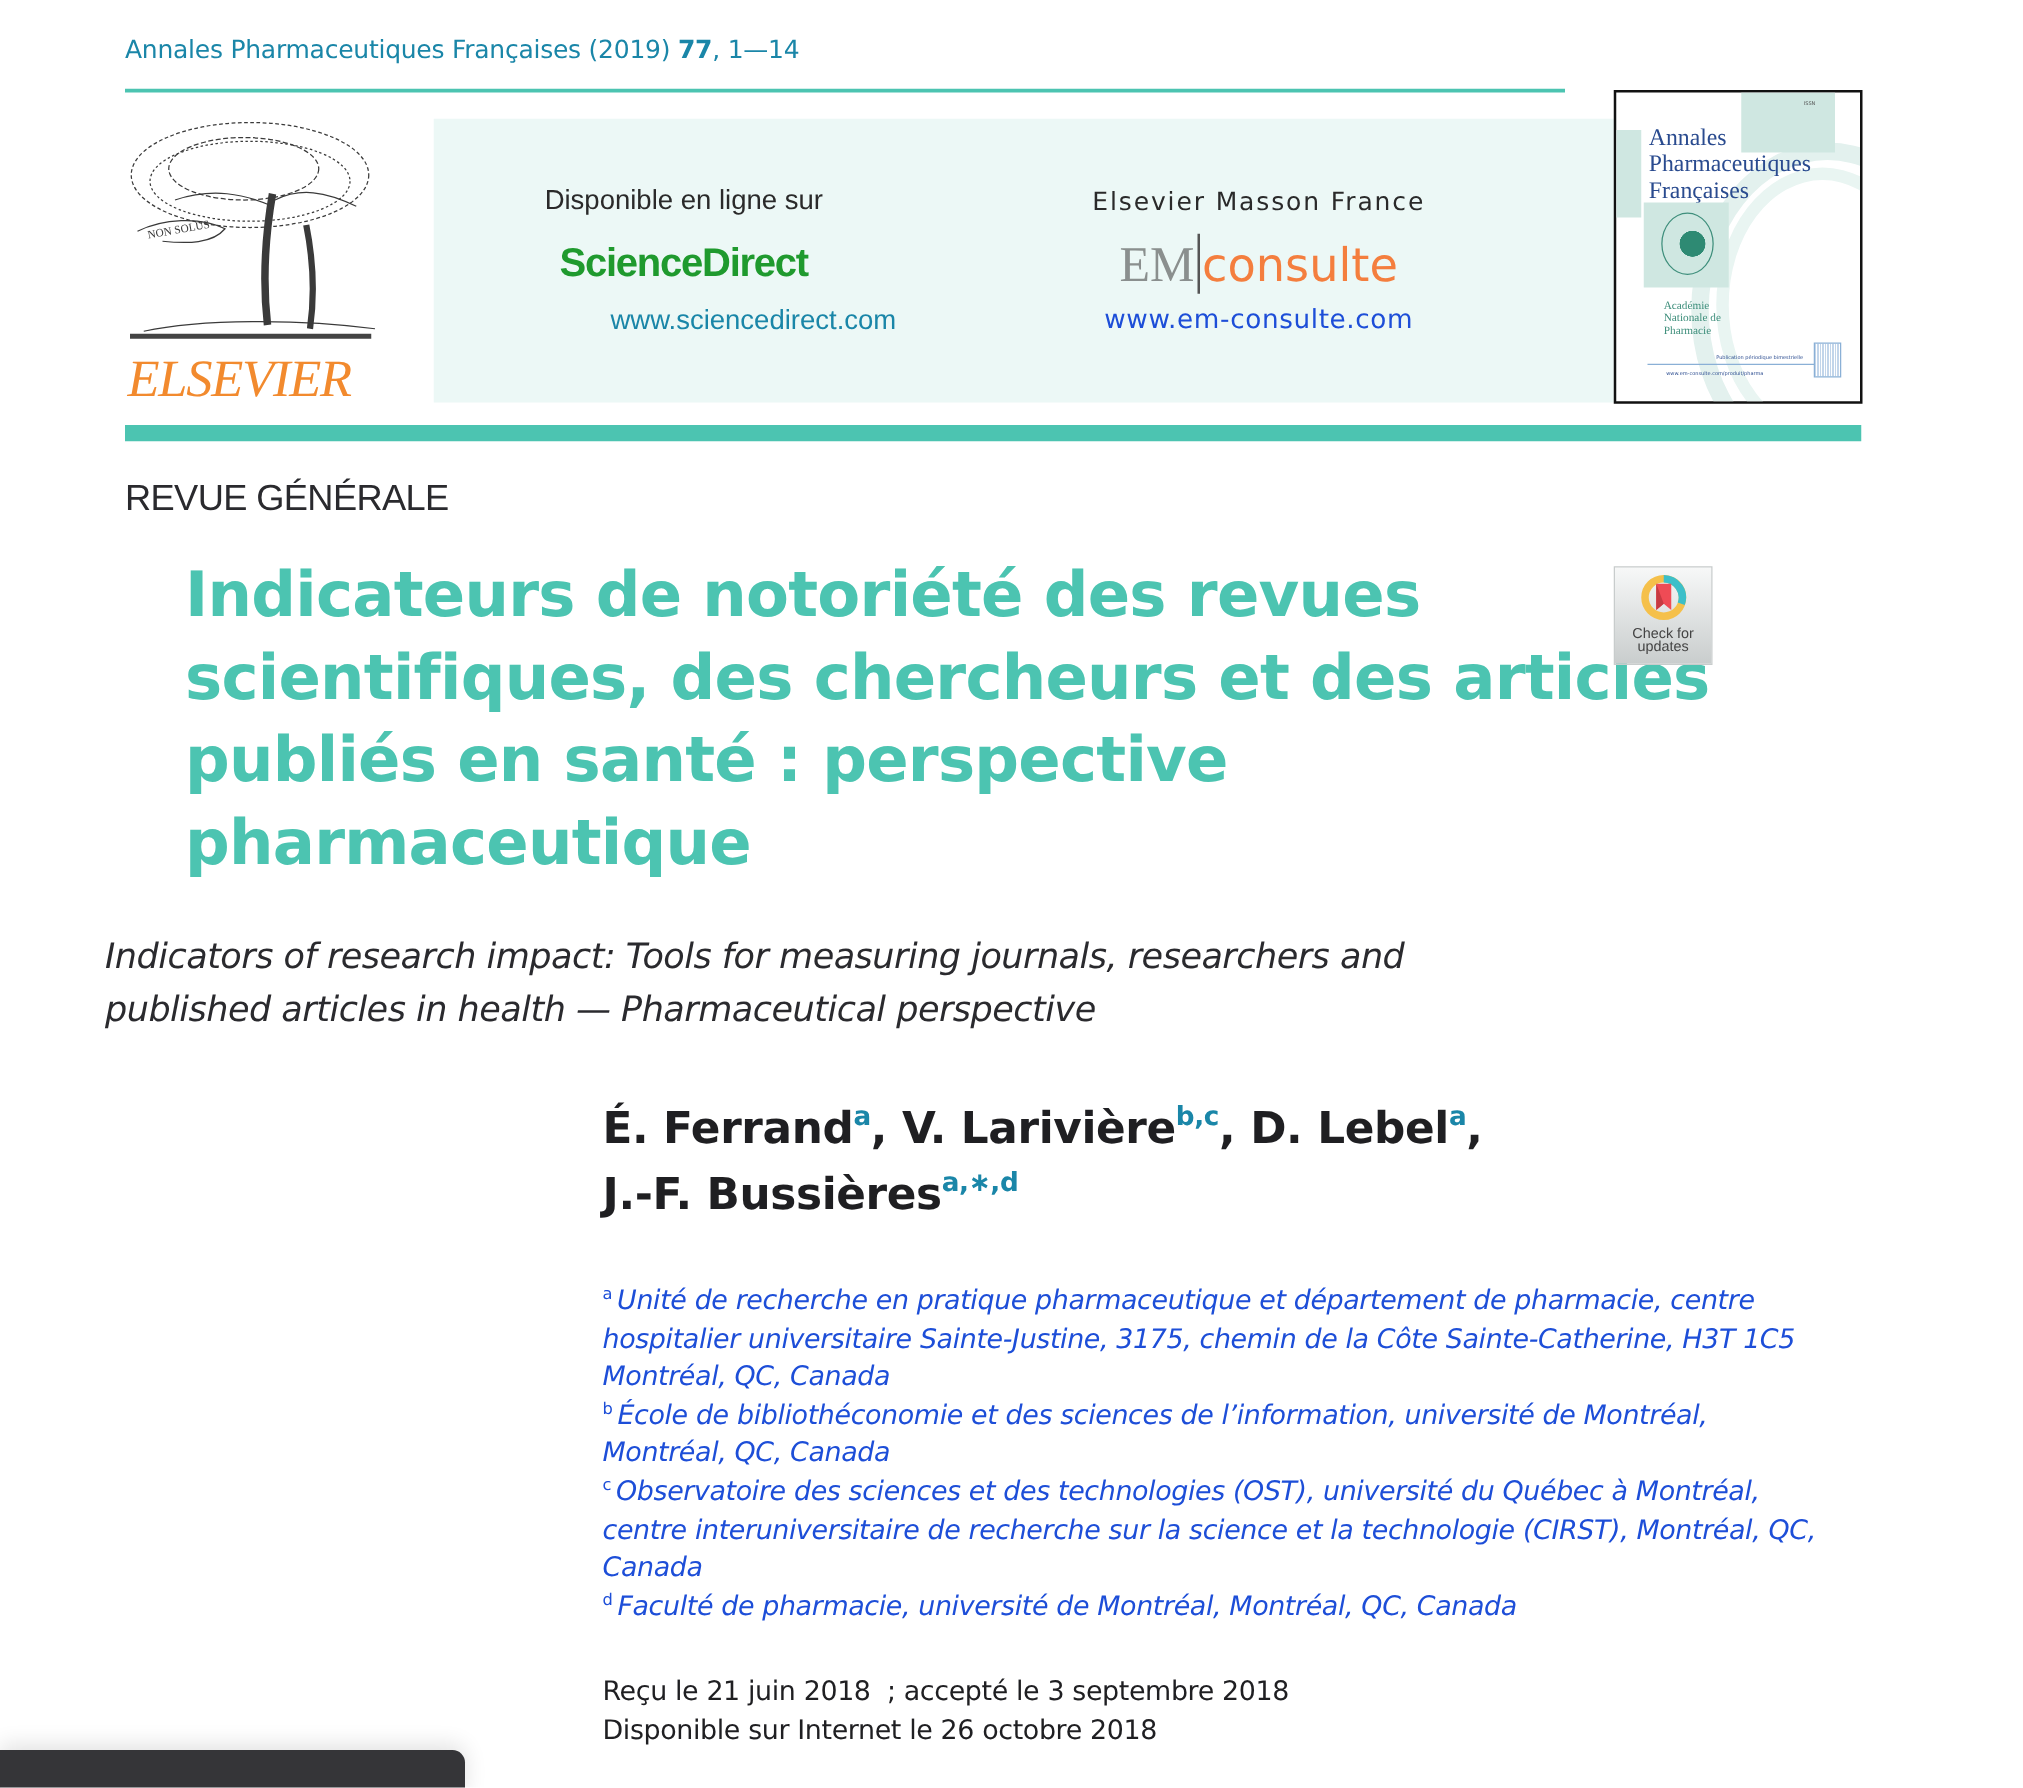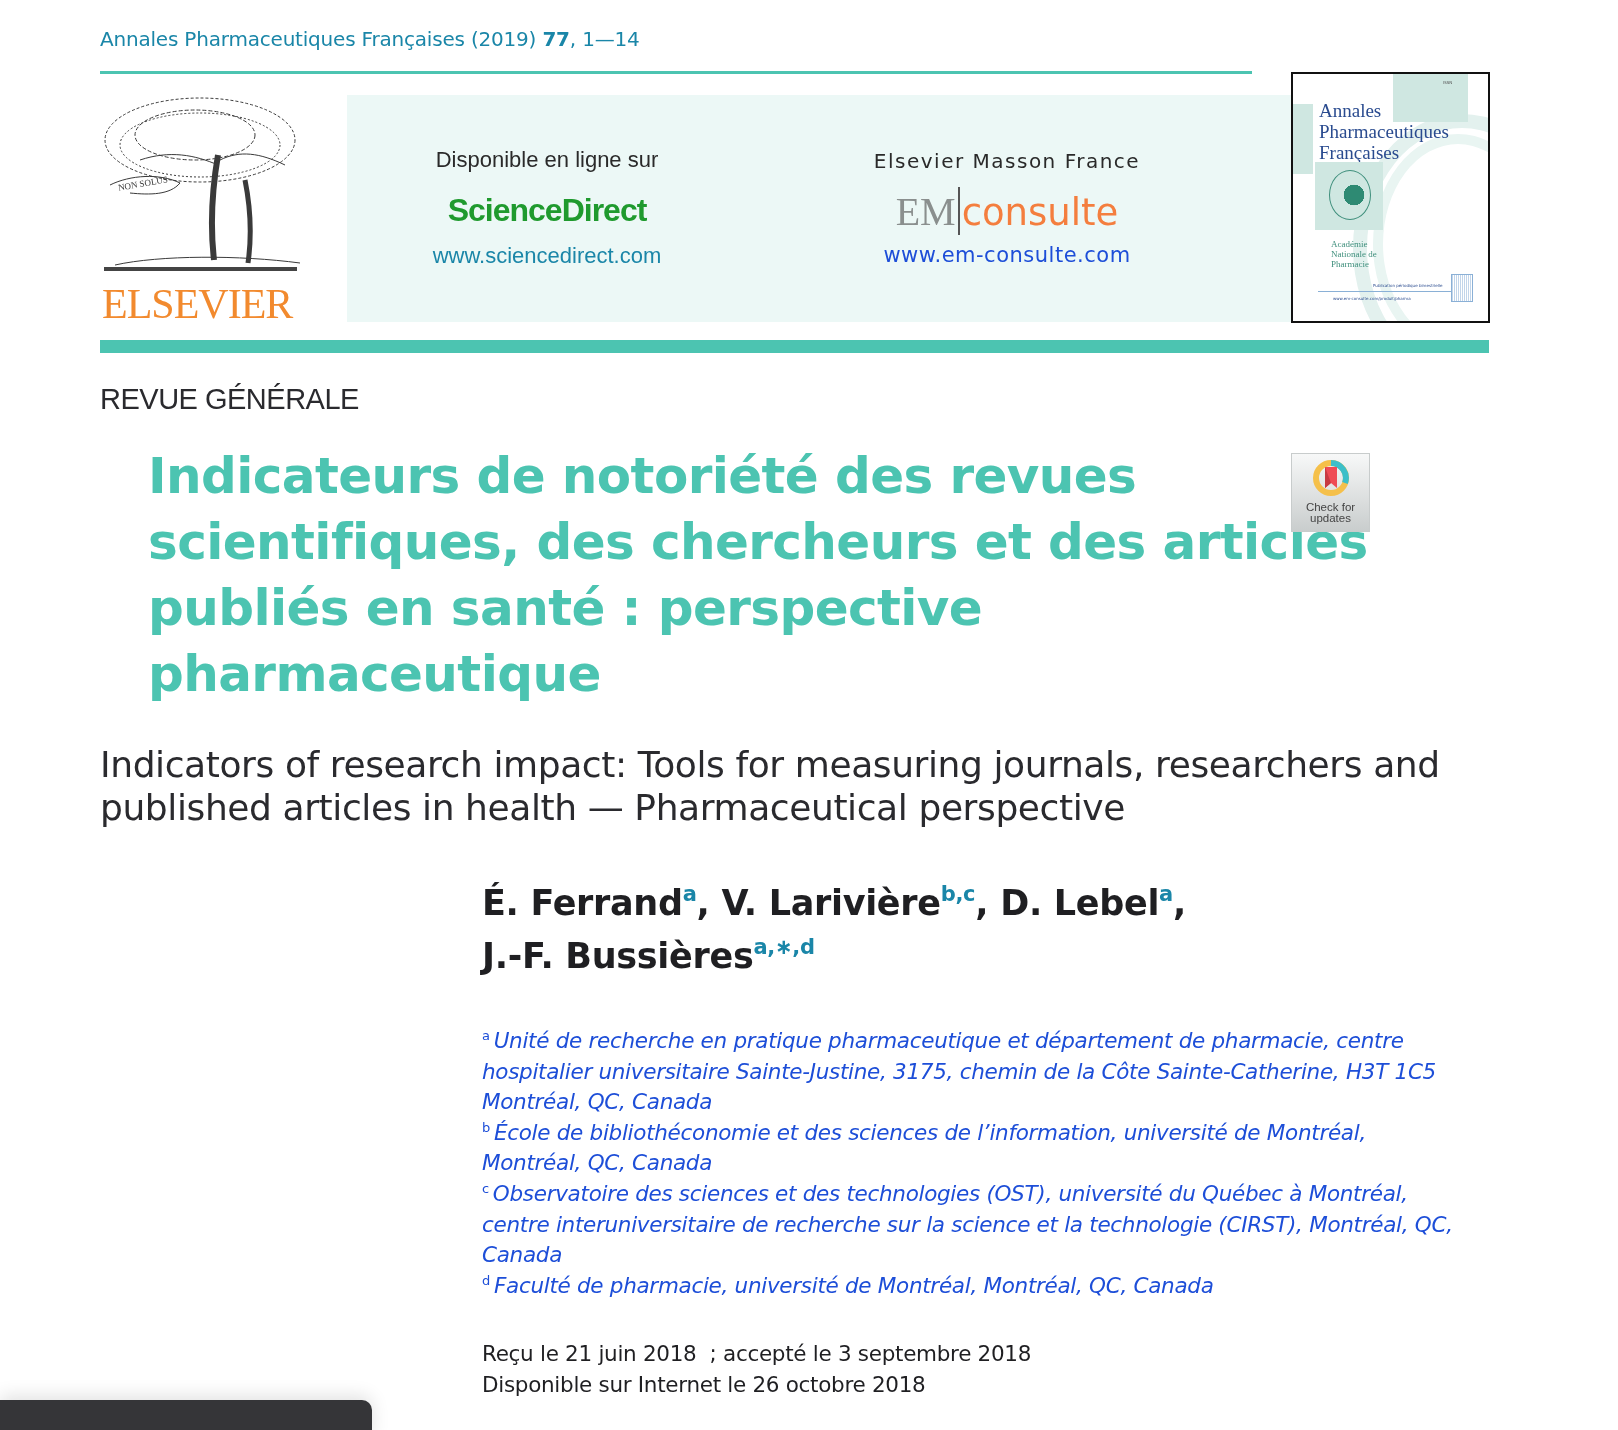--- a/index.html
+++ b/index.html
@@ -2,29 +2,29 @@
 <html><head>
 <meta charset="utf-8">
 <style>
   html,body{margin:0;padding:0;background:#ffffff;}
   body{width:1618px;height:1430px;position:relative;overflow:hidden;font-family:"DejaVu Sans","Liberation Sans",sans-serif;color:#1f1f22;}
   .abs{position:absolute;}
   #citation{left:100px;top:27px;font-size:20px;color:#1a86a8;white-space:nowrap;letter-spacing:-0.2px;}
   #citation b{font-weight:bold;}
   #thin-rule{left:100px;top:71px;width:1152px;height:3px;background:#4cc4b1;}
   #elsevier-logo{left:100px;top:95px;width:212px;height:232px;}
-  #elsevier-word{position:absolute;left:2px;bottom:2px;font-family:"Liberation Serif","DejaVu Serif",serif;font-size:42px;color:#f28a2e;letter-spacing:-1px;line-height:1;}
+  #elsevier-word{position:absolute;left:2px;bottom:2px;font-family:"Liberation Serif","DejaVu Serif",serif;font-size:42px;color:#f28a2e;letter-spacing:-1px;line-height:1;font-style:italic;}
   #banner{left:347px;top:95px;width:981px;height:227px;background:#ecf8f6;}
   .bcol{position:absolute;top:0;height:100%;text-align:center;}
   #sd-col{left:30px;width:340px;}
   #em-col{left:490px;width:340px;}
   .b-label{position:absolute;left:0;right:0;top:52px;font-size:22px;color:#2a2a2a;font-family:"Liberation Sans",sans-serif;}
   #em-label{letter-spacing:1.5px;font-family:"DejaVu Sans",sans-serif;font-size:20px;top:54px;}
   #sd-brand{position:absolute;left:0;right:0;top:97px;font-size:32px;font-weight:bold;color:#1f9a2e;font-family:"Liberation Sans",sans-serif;letter-spacing:-1px;}
-  #sd-url{position:absolute;left:0;right:0;top:148px;font-size:22px;color:#1a86a8;font-family:"Liberation Sans",sans-serif;}
+  #sd-url{position:absolute;left:0;right:0;top:148px;font-size:22px;color:#1a86a8;font-family:"Liberation Sans",sans-serif;text-align:right;}
   #em-brand{position:absolute;left:0;right:0;top:92px;font-size:40px;line-height:46px;white-space:nowrap;}
   #em-brand .em{font-family:"Liberation Serif","DejaVu Serif",serif;color:#8a8f8e;}
   #em-brand .sep{display:inline-block;width:2px;height:48px;background:#555;vertical-align:-10px;margin:0 2px;}
   #em-brand .consulte{font-family:"DejaVu Sans",sans-serif;color:#f47e3e;font-size:37px;}
   #em-url{position:absolute;left:0;right:0;top:148px;font-size:21px;color:#1d4ed8;font-family:"DejaVu Sans",sans-serif;letter-spacing:0.5px;}
   #cover{left:1291px;top:72px;width:195px;height:247px;border:2px solid #111;background:#ffffff;overflow:hidden;}
   #cover .c-bg1{position:absolute;left:100px;top:0;width:75px;height:48px;background:#cfe7e1;}
   #cover .c-bg2{position:absolute;left:0;top:30px;width:20px;height:70px;background:#cfe7e1;}
   #cover .c-face{position:absolute;left:60px;top:40px;width:190px;height:240px;border-radius:50%;border:14px solid #e3f1ee;}
   #cover .c-face2{position:absolute;left:80px;top:60px;width:150px;height:200px;border-radius:50%;border:10px solid #e9f5f2;}
@@ -37,21 +37,21 @@
   #cover-line{position:absolute;left:25px;top:217px;width:140px;height:1px;background:#8ab0d6;}
   #cover-issn{position:absolute;left:150px;top:6px;font-size:4px;color:#555;}
   #cover-em-logo{position:absolute;left:158px;top:200px;width:20px;height:26px;border:1px solid #8ab0d6;background:repeating-linear-gradient(90deg,#c2d5ea 0 1px,#fff 1px 2px);}
   #thick-bar{left:100px;top:340px;width:1389px;height:13px;background:#4cc4b1;}
   #section-label{left:100px;top:383px;font-size:29px;color:#2a2a2e;letter-spacing:-0.5px;font-family:Liberation Sans, sans-serif;}
   #title{left:100px;top:443px;width:1180px;font-size:50px;line-height:66px;font-weight:bold;color:#4cc4b1;font-family:"DejaVu Sans",sans-serif;letter-spacing:-0.6px;margin-left:48px;}
   #title div{white-space:nowrap;}
   #badge{left:1291px;top:453px;width:79px;height:79px;border:1px solid #c8cccc;background:linear-gradient(#f7f8f8,#c9cdcd);box-sizing:border-box;text-align:center;}
   #badge .ring{position:absolute;left:20px;top:5px;width:38px;height:38px;}
   #badge-text{position:absolute;left:0;right:0;top:48px;font-size:11.5px;line-height:11px;color:#444;font-family:"Liberation Sans",sans-serif;}
-  #subtitle{left:100px;top:743px;width:1420px;font-size:36px;line-height:43px;color:#2a2a2e;font-family:"DejaVu Sans",sans-serif;letter-spacing:-0.4px;}
+  #subtitle{left:84px;top:743px;width:1420px;font-size:28px;line-height:43px;font-style:italic;color:#2a2a2e;font-family:"DejaVu Sans",sans-serif;letter-spacing:-0.4px;}
   #authors{left:482px;top:877px;font-size:35px;line-height:53px;font-weight:bold;color:#1f1f22;font-family:"DejaVu Sans",sans-serif;letter-spacing:-0.3px;}
   #authors sup{color:#1a86a8;font-size:21px;font-weight:bold;vertical-align:14px;line-height:0;}
   #affiliations{left:482px;top:1026px;width:1130px;font-size:21.5px;line-height:30.6px;font-style:italic;color:#1d4ed8;font-family:"DejaVu Sans",sans-serif;letter-spacing:-0.3px;}
   #affiliations sup{font-style:normal;font-size:13px;vertical-align:8px;line-height:0;margin-right:4px;}
   #dates{left:482px;top:1338px;font-size:21.5px;line-height:31px;color:#1f1f22;font-family:"DejaVu Sans",sans-serif;letter-spacing:-0.3px;}
   #dark-panel{left:0;top:1400px;width:372px;height:40px;background:#353538;border-radius:0 10px 0 0;box-shadow:0 -4px 18px rgba(0,0,0,0.12);}
 </style>
 </head>
 <body>
 

